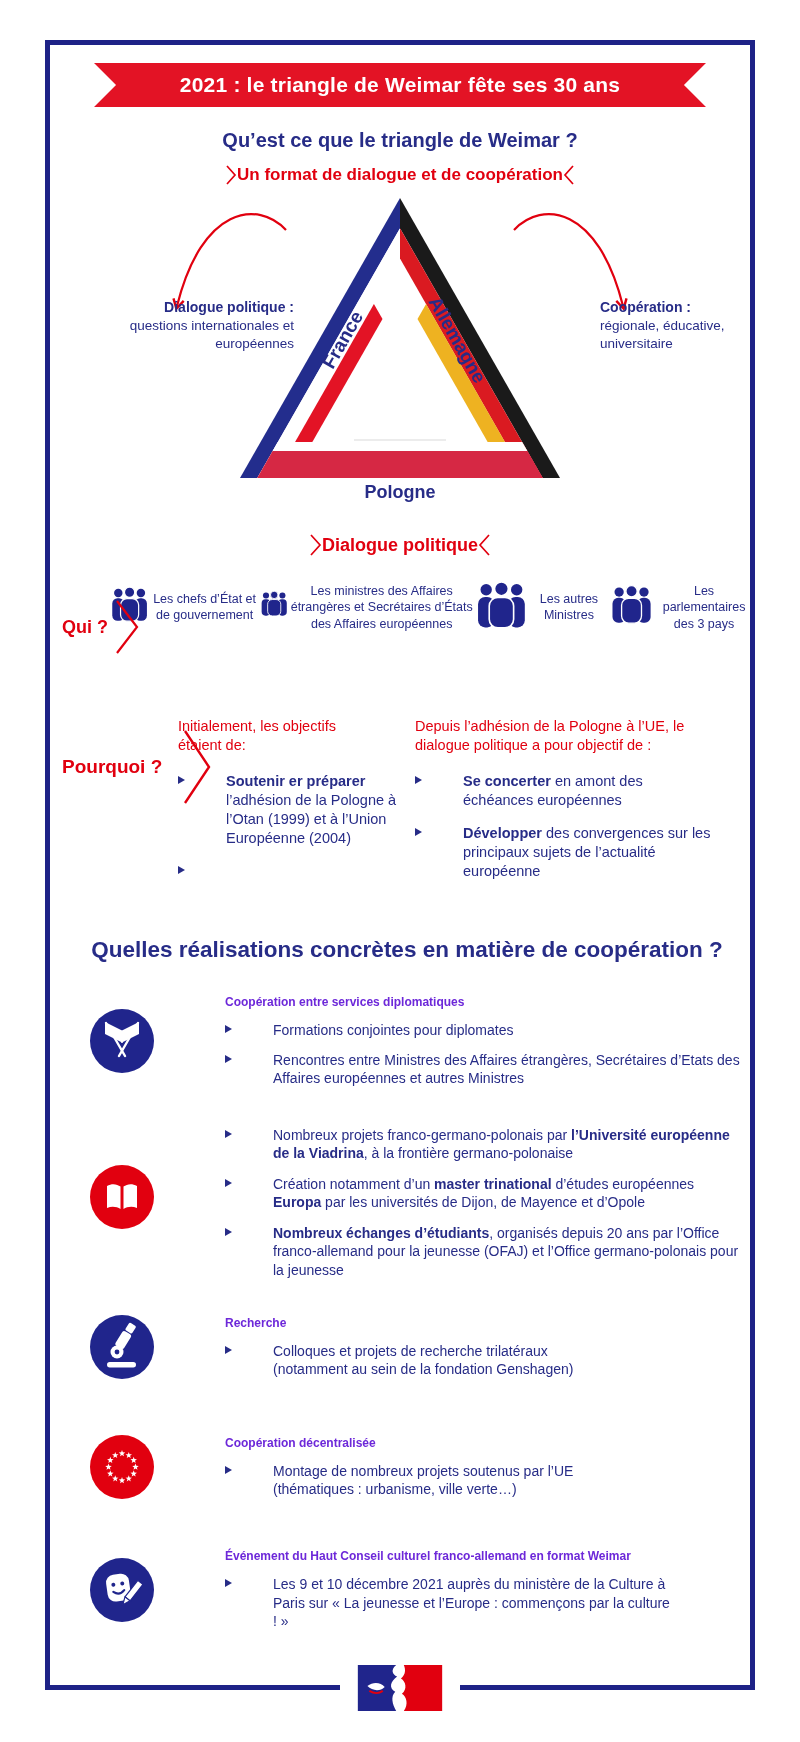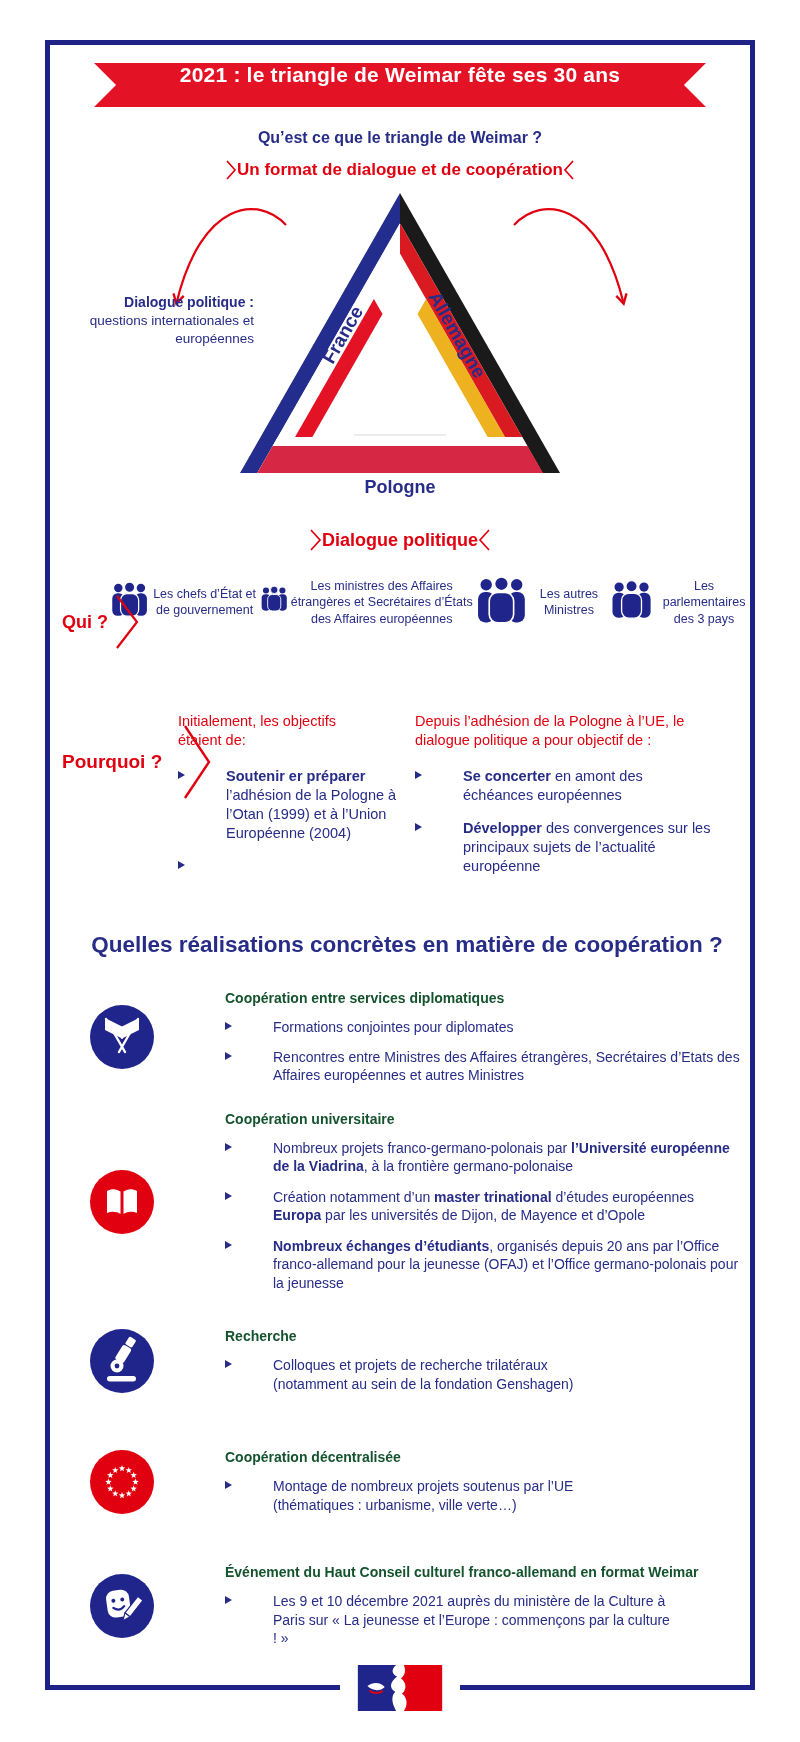--- a/index.html
+++ b/index.html
@@ -1,29 +1,29 @@
 <!DOCTYPE html>
 <html><head>
 <meta charset="utf-8">
 <style>
   html,body{margin:0;padding:0;background:#fff;}
   body{width:800px;height:1742px;position:relative;font-family:"Liberation Sans",sans-serif;color:#272c87;overflow:hidden;}
   .frame{position:absolute;left:45px;top:40px;width:710px;height:1650px;border:5px solid #1e2287;box-sizing:border-box;background:#fff;}
-  .ribbon{width:612px;height:44px;margin:18px auto 0;background:#e31325;display:flex;align-items:flex-start;justify-content:center;
+  .ribbon{width:612px;height:44px;margin:18px auto 0;background:#e31325;display:flex;align-items:center;justify-content:center;
     clip-path:polygon(0 0,100% 0,96.4% 50%,100% 100%,0 100%,3.6% 50%);}
   .ribbon span{color:#fff;font-weight:bold;font-size:21px;letter-spacing:.2px;}
-  h1{margin:22px 0 0;text-align:center;font-size:16px;color:#272c87;font-weight:bold;}
+  h1{margin:22px 0 0;text-align:center;font-size:20px;color:#272c87;font-weight:bold;}
   .redhead{margin-top:12px;display:flex;align-items:center;justify-content:center;gap:0;color:#e1000f;font-weight:bold;}
   .redhead .t{font-size:17px;}
   .redhead.small .t{font-size:18px;}
   .chev{display:block;}
   
   .tri-wrap{position:relative;margin-top:4px;height:300px;}
   .tri-wrap svg.main{display:block;margin:0 auto;}
-  .note{position:absolute;top:108px;font-size:13.5px;line-height:1.32;color:#272c87;}
+  .note{position:absolute;top:108px;font-size:13.5px;line-height:1.32;color:#272c87;margin-left:40px;}
   .note b{font-size:14px;}
   .note.left{left:32px;width:172px;text-align:right;}
   .note.right{left:510px;width:160px;text-align:left;}
   .pologne{text-align:center;font-weight:bold;font-size:18px;margin-top:-8px;color:#272c87;}
   
   .dlg-header{margin-top:30px;}
   .qui{position:relative;margin-top:16px;}
   .qui .label{position:absolute;left:12px;top:22px;display:flex;align-items:center;gap:6px;color:#e1000f;font-weight:bold;font-size:18px;}
   .groups{margin-left:60px;width:645px;display:flex;justify-content:space-between;}
   .group{display:flex;flex-direction:row;align-items:center;}
@@ -39,21 +39,21 @@
   .intro{color:#e1000f;font-size:14.5px;line-height:1.35;margin:0;}
   .li{display:flex;margin-top:14px;gap:32px;}
   .tri{flex:none;width:0;height:0;border-left:7px solid #272c87;border-top:4.5px solid transparent;border-bottom:4.5px solid transparent;margin:4px 9px 0 0;}
   .li p{margin:0;font-size:14.5px;line-height:1.32;color:#272c87;}
   .b{font-weight:bold;}
   .blist{margin-top:16px;}
   
   h2{margin:55px 0 0;text-align:center;font-size:22.5px;color:#272c87;font-weight:bold;white-space:nowrap;padding-left:14px;}
   .crow{display:flex;align-items:center;margin-left:40px;}
   .crow .icon{flex:none;width:64px;height:64px;margin-right:71px;}
-  .ctitle{font-weight:bold;font-size:14px;color:#14532d;margin:0;}
+  .ctitle{font-weight:bold;font-size:12px;color:#6d28d9;margin:0;}
   .crow .li{margin-top:12px;}
   .crow .li p{font-size:14px;}
   .mt32{margin-top:32px}.mt26{margin-top:26px}.mt36{margin-top:36px}.mt56{margin-top:56px}.mt50{margin-top:50px}
   .w200{max-width:205px}.w250{max-width:260px}.w330{max-width:335px}.w345{max-width:345px}
   .w400{max-width:400px}.w450{max-width:455px}.w460{max-width:465px}.w470{max-width:475px}.w530{max-width:535px}
   
   .footer-logo{position:absolute;left:50%;top:1662px;transform:translateX(-50%);background:#fff;padding:0 14px;}
   .hidden-defs{position:absolute;width:0;height:0;overflow:hidden;}
 </style>
 </head>
@@ -113,20 +113,24 @@
       <polygon points="187.8,252 432.2,252 437.4,261 182.6,261" fill="#ffffff"></polygon>
       <polygon points="182.6,261 437.4,261 452.8,288 167.2,288" fill="#d62844"></polygon>
 
       <text x="253" y="156" transform="rotate(-60.3 253 150)" text-anchor="middle" font-family="Liberation Sans, sans-serif" font-size="19" font-weight="bold" fill="#272c87">France</text>
       <text x="367" y="156" transform="rotate(60.3 367 150)" text-anchor="middle" font-family="Liberation Sans, sans-serif" font-size="19" font-weight="bold" fill="#272c87">Allemagne</text>
     </svg>
     <div class="note left">
       <b>Dialogue politique :</b><br>
       <span>questions internationales et européennes</span>
     </div>
+    <div class="note right">
+      <b>Coopération :</b><br>
+      <span>régionale, éducative, universitaire</span>
+    </div>
   </div>
   <div class="pologne">Pologne</div>
 
   <div class="redhead small dlg-header">
     <svg class="chev" width="13" height="24" viewBox="0 0 13 24">
         <path d="M2,2 L11,12 L2,22" fill="none" stroke="#e1000f" stroke-width="1.7"></path>
       </svg>
     <span class="t">Dialogue politique</span>
     <svg class="chev" width="13" height="24" viewBox="0 0 13 24">
         <path d="M11,2 L2,12 L11,22" fill="none" stroke="#e1000f" stroke-width="1.7"></path>
@@ -229,21 +233,20 @@
     </div>
   </div>
 
   <div class="crow mt26">
     <svg class="icon" viewBox="0 0 64 64">
       <circle cx="32" cy="32" r="32" fill="#e1000f"></circle>
       <path d="M17,21 C22,18 27,19 30.5,21.5 L30.5,44 C27,41.8 22,41 17,43 Z" fill="#fff"></path>
       <path d="M47,21 C42,18 37,19 33.5,21.5 L33.5,44 C37,41.8 42,41 47,43 Z" fill="#fff"></path>
     </svg>
     <div class="ctext">
-      <div class="ctitle">Coopération universitaire</div>
       <div class="li">
           <span class="tri"></span>
         <p class="w460"><span>Nombreux projets franco-germano-polonais par </span><span class="b">l’Université européenne de la Viadrina</span><span>, à la frontière germano-polonaise</span></p>
         </div>
       <div class="li">
           <span class="tri"></span>
         <p class="w460"><span>Création notamment d’un </span><span class="b">master trinational</span><span> d’études européennes </span><span class="b">Europa</span><span> par les universités de Dijon, de Mayence et d’Opole</span></p>
         </div>
       <div class="li">
           <span class="tri"></span>

